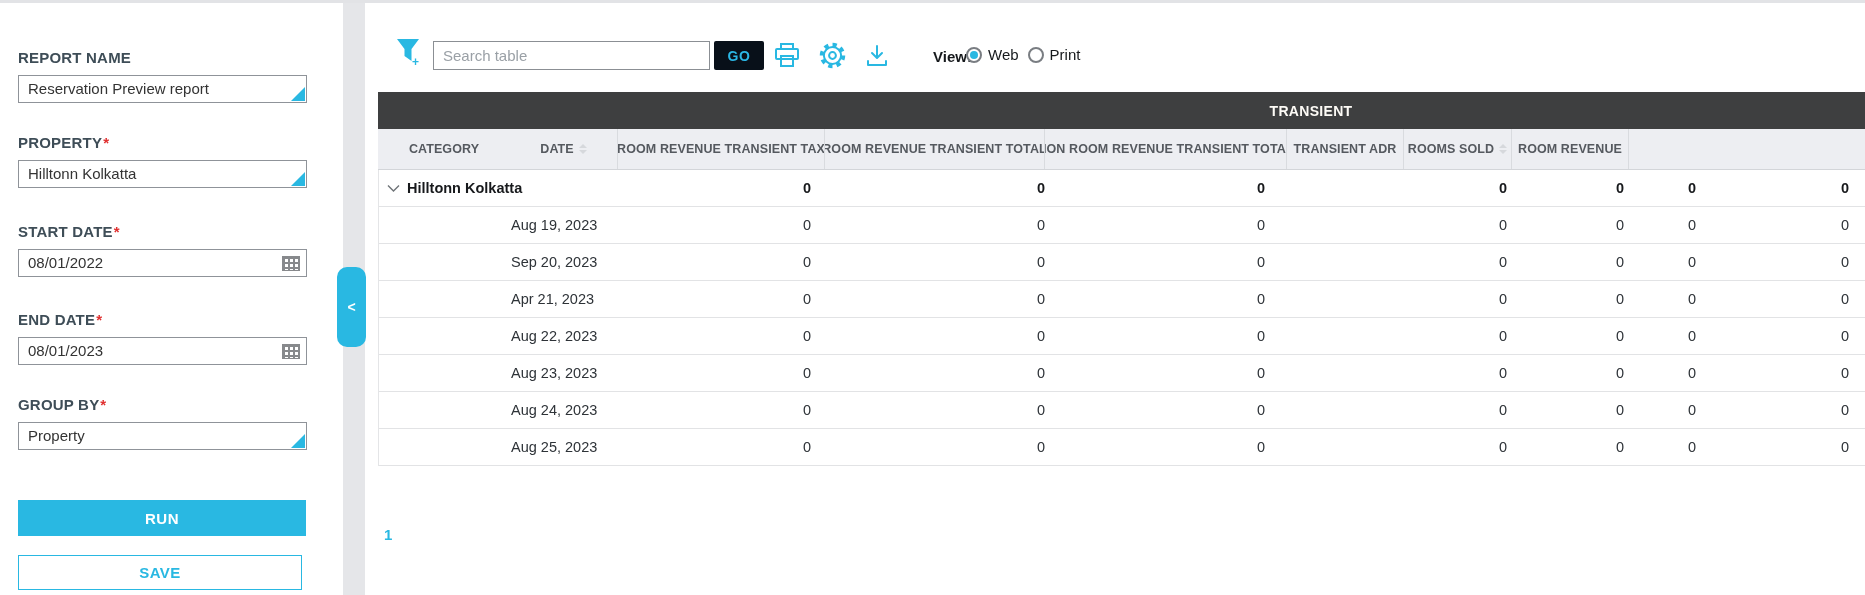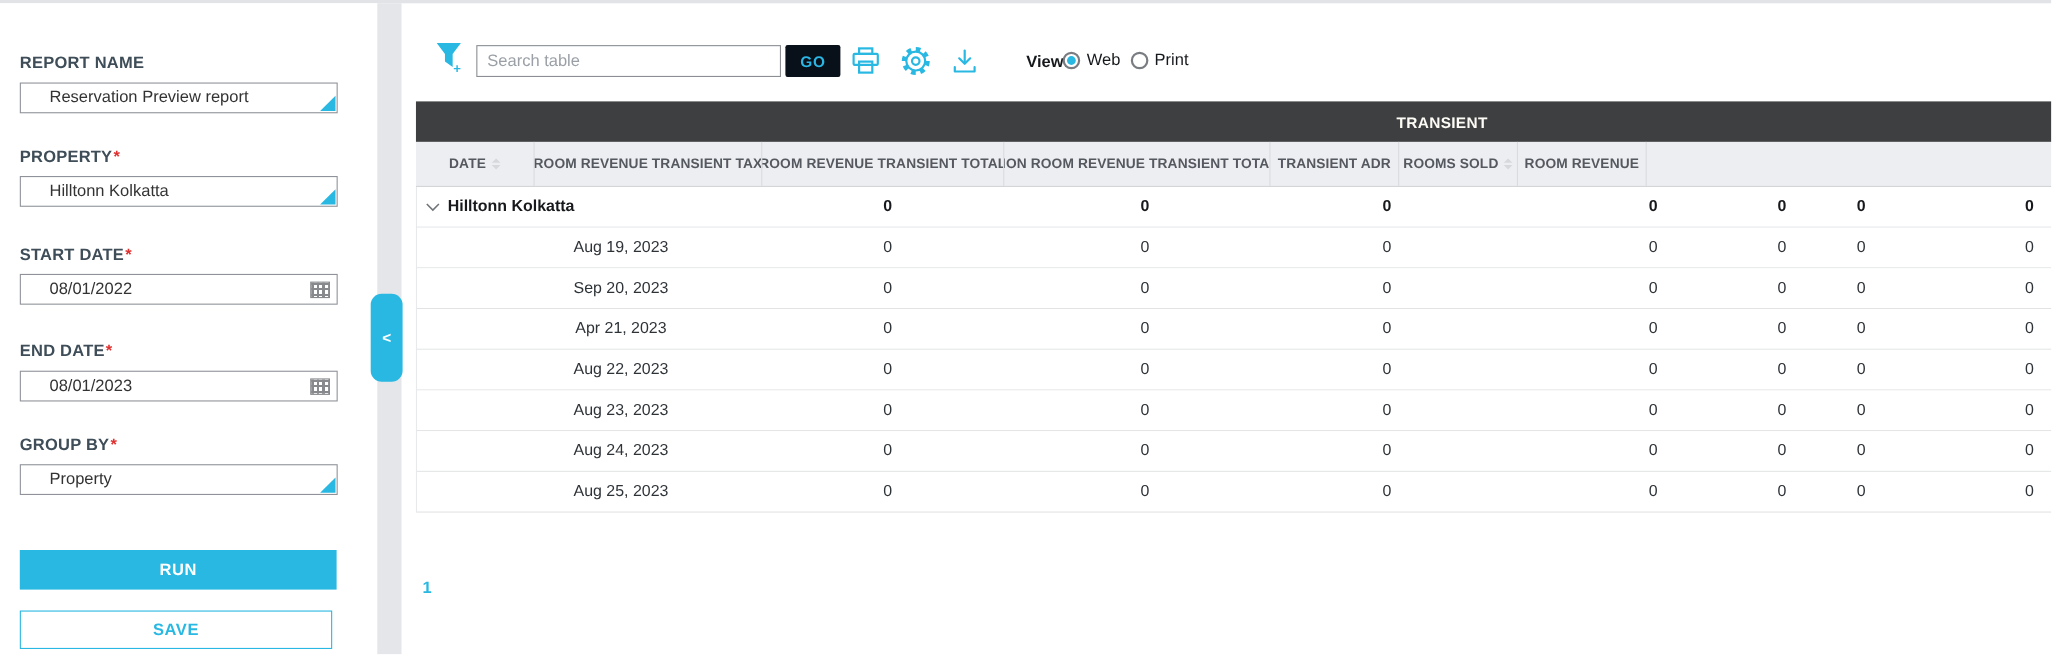--- a/index.html
+++ b/index.html
@@ -11,21 +11,21 @@
   .topline { position:absolute; left:0; top:0; width:100%; height:3px; background:#e2e3e6; }
 
   
   .sidebar { position:absolute; left:0; top:3px; width:343px; height:592px; background:#fff; }
   .field { position:absolute; left:18px; width:289px; }
   .field label { display:block; font-size:15px; font-weight:bold; color:#3e4d57; letter-spacing:.2px; }
   .req { color:#e03030; font-weight:bold; margin-left:1px; }
   .inputbox {
     position:relative; margin-top:9px; width:289px; height:28px;
     border:1px solid #8f9399; background:#fff; font-size:15px; color:#333;
-    line-height:26px; padding-left:26px; overflow:hidden; cursor:pointer;
+    line-height:26px; padding-left:9px; overflow:hidden; cursor:pointer;
   }
   .corner { position:absolute; right:1px; bottom:1px; width:0; height:0;
     border-left:14px solid transparent; border-bottom:14px solid #29b8e2; }
   .cal { position:absolute; right:6px; top:6px; width:18px; height:15px;
     border:1px solid #87898c; background-color:#fff;
     background-image:
       repeating-linear-gradient(to right, #87898c 0 2px, transparent 2px 5px),
       repeating-linear-gradient(to bottom, #87898c 0 2px, transparent 2px 5px);
   }
   .btn-run {
@@ -84,21 +84,21 @@
   }
   .hdr-cell.bordered { border-left:1px solid #d9dbdf; }
   .sort-ic { display:inline-flex; flex-direction:column; gap:2px; }
   .sort-ic i { display:block; width:0; height:0; }
   .sort-ic .up { border-left:4px solid transparent; border-right:4px solid transparent; border-bottom:4px solid #d6d8dc; }
   .sort-ic .dn { border-left:4px solid transparent; border-right:4px solid transparent; border-top:4px solid #d6d8dc; }
   .tbody { border-left:1px solid #e4e5e7; }
   .trow { display:flex; height:37px; border-bottom:1px solid #e2e3e5; background:#fff; align-items:center; }
   .tcell { flex:none; font-size:14.5px; color:#2e3338; white-space:nowrap; overflow:hidden; }
   .tcell.cat { display:flex; align-items:center; gap:7px; padding-left:8px; }
-  .tcell.date { text-align:center; }
+  .tcell.date { text-align:left; }
   .tcell.num { text-align:right; padding-right:14px; }
   .tcell.ctr { text-align:center; padding-right:0; }
   .trow.group .tcell { font-weight:bold; color:#17191c; }
   .chev { display:inline-flex; width:16px; height:16px; align-items:center; justify-content:center; cursor:pointer; }
 
   .pagination { position:absolute; left:384px; top:526px; font-size:15px; font-weight:bold; color:#29b8e2; cursor:pointer; }
 </style>
 </head>
 <body>
 
@@ -203,20 +203,23 @@
       <span class="radio-text">Print</span>
     </span>
   </div>
 
   <div class="table-viewport">
     <div class="table-inner">
       <div class="band">
         <span>TRANSIENT</span>
       </div>
       <div class="hdr-row">
+          <div class="hdr-cell" style="width: 132px;">
+            <span>CATEGORY</span>
+          </div>
           <div class="hdr-cell" style="width: 107px;">
             <span>DATE</span>
             <span class="sort-ic">
               <i class="up"></i>
               <i class="dn"></i>
             </span>
           </div>
           <div class="hdr-cell bordered" style="width: 207px;">
             <span>ROOM REVENUE TRANSIENT TAX</span>
           </div>

